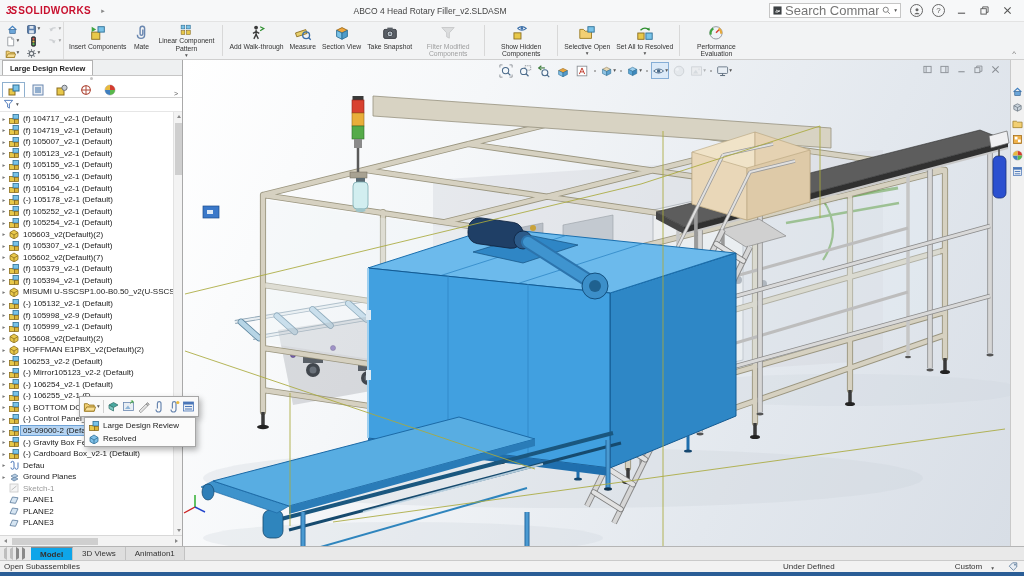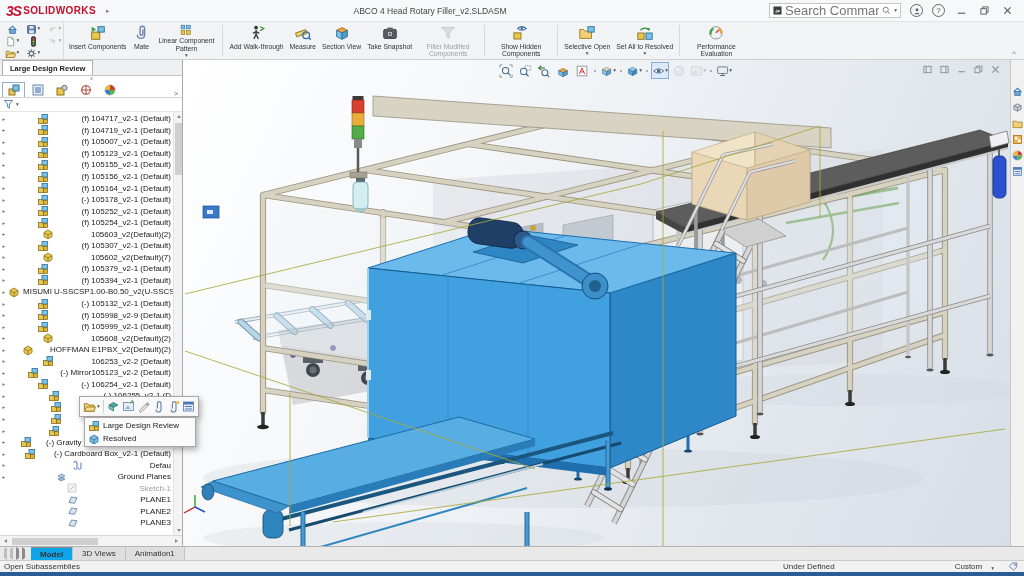--- a/index.html
+++ b/index.html
@@ -4,21 +4,21 @@
 <style>
   *{margin:0;padding:0;box-sizing:border-box;}
   html,body{width:1024px;height:576px;overflow:hidden;}
   body{font-family:"Liberation Sans","DejaVu Sans",sans-serif;position:relative;background:#fff;font-size:8px;color:#333;}
   .ni{pointer-events:none;}
   svg.ic{display:block;}
 
   
   #titlebar{height:22px;background:#f7f8f9;border-bottom:1px solid #e3e3e3;display:flex;align-items:center;position:relative;}
   #logo{display:flex;align-items:center;margin-left:6px;}
-  #logo .mark{color:#c8102e;font-weight:700;font-style:italic;font-size:14px;letter-spacing:-1px;margin-right:2px;}
+  #logo .mark{color:#c8102e;font-weight:700;font-style:italic;font-size:10px;letter-spacing:-1px;margin-right:2px;}
   #logo .brand{color:#c8102e;font-weight:700;font-size:10px;letter-spacing:.4px;}
   #logo-expand{margin-left:10px;color:#888;font-size:7px;}
   #win-title{position:absolute;left:430px;transform:translateX(-50%);font-size:8.5px;color:#444;}
   #tb-right{margin-left:auto;display:flex;align-items:center;gap:9px;padding-right:10px;}
   #searchbox{width:132px;height:15px;border:1px solid #c6c6c6;background:#fff;display:flex;align-items:center;padding:0 3px;gap:3px;}
   #searchbox input{border:none;outline:none;flex:1;font-size:13px;color:#666;min-width:0;background:transparent;}
   .sysbtn{display:flex;align-items:center;justify-content:center;width:14px;height:14px;color:#555;}
   .circ{width:13px;height:13px;border:1.2px solid #666;border-radius:50%;font-size:8px;display:flex;align-items:center;justify-content:center;color:#555;}
 
   
@@ -43,21 +43,21 @@
   #cmtab{height:15px;margin-left:2px;padding:0 7px;background:#fff;border:1px solid #b2b2b2;border-bottom:none;font-size:7.5px;font-weight:700;color:#222;display:flex;align-items:center;}
   #grip{height:5px;display:flex;align-items:center;justify-content:center;}
   #grip i{width:3px;height:3px;border-radius:50%;background:#c4c4c4;}
   #ptabs{height:17px;display:flex;align-items:flex-end;gap:1px;padding:0 2px;border-bottom:1px solid #d2d2d2;}
   .ptab{width:23px;height:15px;display:flex;align-items:center;justify-content:center;}
   .ptab.active{background:#fff;border:1px solid #8fb0cf;border-bottom:none;}
   #ptab-more{margin-left:auto;font-size:7px;color:#555;padding-right:2px;}
   #filter-row{height:14px;display:flex;align-items:center;gap:2px;padding-left:3px;border-bottom:1px solid #e6e6e6;}
   #treewrap{flex:1;position:relative;overflow:hidden;}
   #tree{position:absolute;left:0;top:1px;right:9px;bottom:0;overflow:hidden;}
-  .trow{height:11.55px;display:flex;align-items:center;white-space:nowrap;overflow:hidden;justify-content:space-between;}
+  .trow{height:11.55px;display:flex;align-items:center;white-space:nowrap;overflow:hidden;}
   .trow .arr{width:8px;text-align:center;font-size:5.5px;color:#777;flex:none;}
   .trow .ticon{width:10px;height:10px;margin:0 2px 0 1px;flex:none;}
   .trow .txt{font-size:8px;color:#1a1a1a;padding:0 2px;}
   .trow.sel .txt{background:#b5d4f2;outline:1px solid #6fa3d8;}
   .trow.dim .txt{color:#9a9a9a;}
   .trow.dim .ticon{opacity:.55;}
   #vscroll{position:absolute;right:0;top:0;bottom:0;width:9px;background:#f3f3f3;border-left:1px solid #e2e2e2;}
   #vthumb{position:absolute;left:1px;top:11px;width:7px;height:52px;background:#cfcfcf;}
   .scr-arr{position:absolute;left:0;width:9px;height:9px;display:flex;align-items:center;justify-content:center;}
   .tri{width:0;height:0;border-left:2.5px solid transparent;border-right:2.5px solid transparent;}

